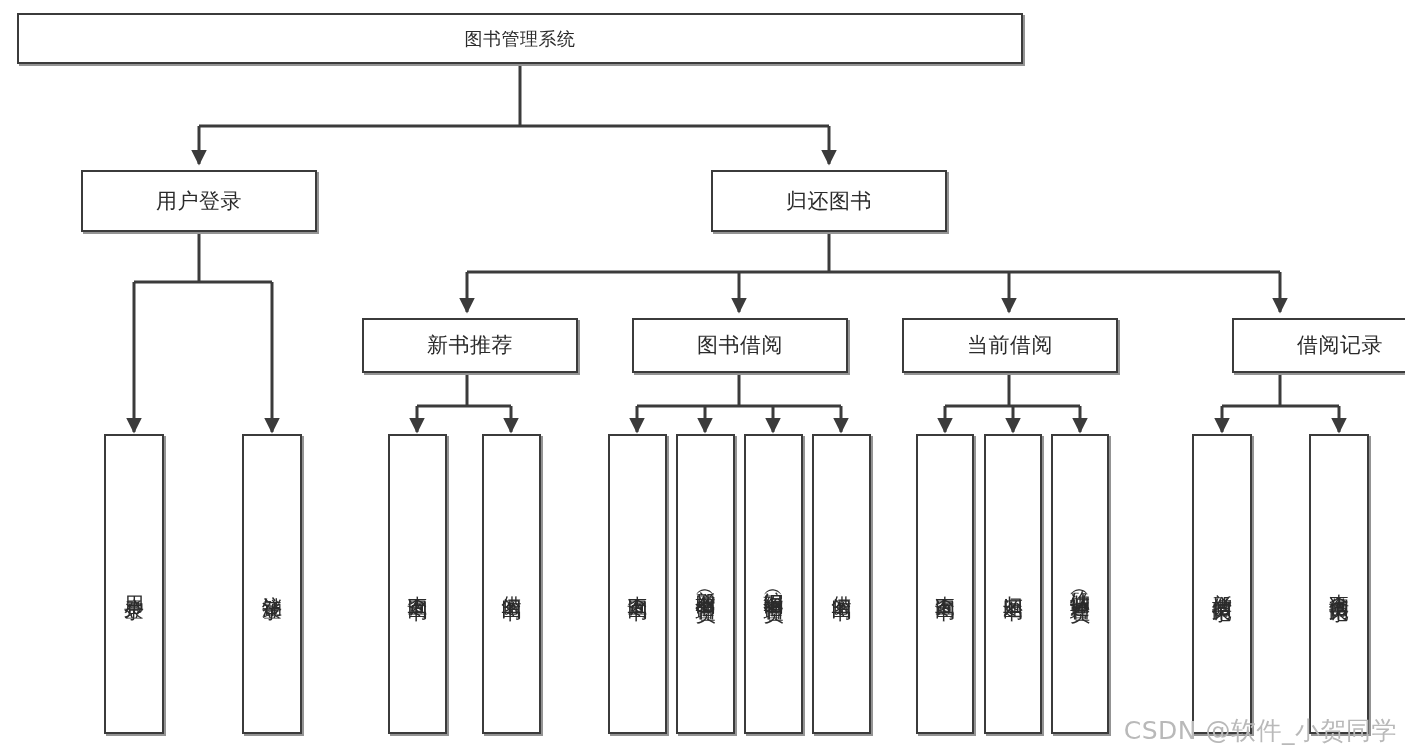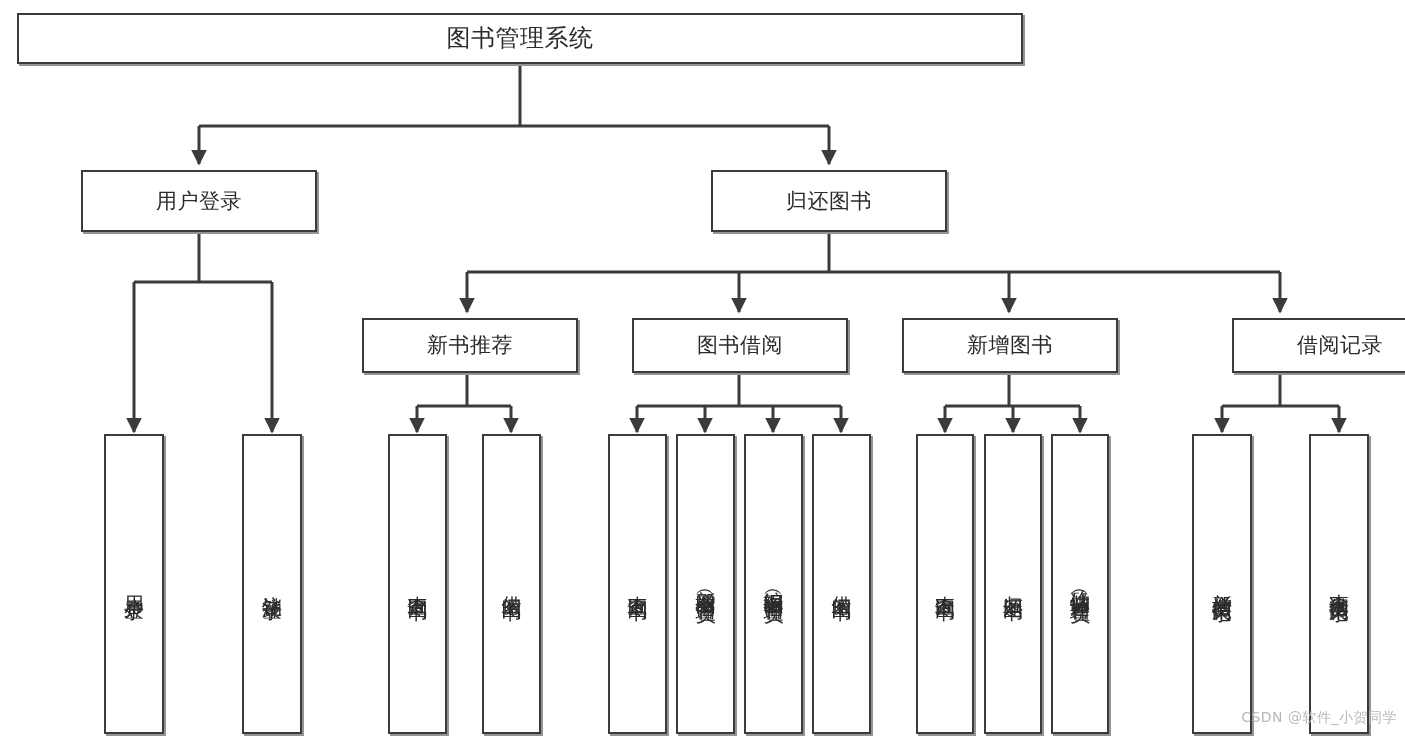--- a/index.html
+++ b/index.html
@@ -43,42 +43,42 @@
     text-align: center;
     line-height: 1.18;
     white-space: nowrap;
   }
   
   .node.h .node-label {
     font-size: 21px;
     letter-spacing: 0.5px;
   }
   .node.root .node-label {
-    font-size: 24px;
+    font-size: 18px;
   }
   
   .node.v {
     align-items: center;
     justify-content: center;
     padding: 4px 0;
   }
   .node.v .node-label {
     writing-mode: vertical-rl;
     text-orientation: upright;
     font-size: 20px;
     letter-spacing: 2px;
     line-height: 1.05;
     white-space: nowrap;
     max-height: 100%;
   }
   #watermark {
     position: absolute;
     right: 8px;
-    bottom: 20px;
-    font-size: 14px;
+    bottom: 0;
+    font-size: 25px;
     color: #b9b9b9;
     letter-spacing: 0.5px;
     z-index: 3;
     white-space: nowrap;
     font-family: "DejaVu Sans", "Liberation Sans", sans-serif;
   }
 </style>
 </head>
 <body>
 
@@ -145,21 +145,21 @@
     <span class="node-label">归还图书</span>
   </div>
 
   <div class="node h" style="left:362px; top:318px; width:216px; height:55px;">
     <span class="node-label">新书推荐</span>
   </div>
   <div class="node h" style="left:632px; top:318px; width:216px; height:55px;">
     <span class="node-label">图书借阅</span>
   </div>
   <div class="node h" style="left:902px; top:318px; width:216px; height:55px;">
-    <span class="node-label">新增图书</span>
+    <span class="node-label">当前借阅</span>
   </div>
   <div class="node h" style="left:1232px; top:318px; width:216px; height:55px;">
     <span class="node-label">借阅记录</span>
   </div>
 
   <div class="node v" style="left:104px; top:434px; width:60px; height:300px;">
     <span class="node-label">用户登录</span>
   </div>
   <div class="node v" style="left:242px; top:434px; width:60px; height:300px;">
     <span class="node-label">注销登录</span>

